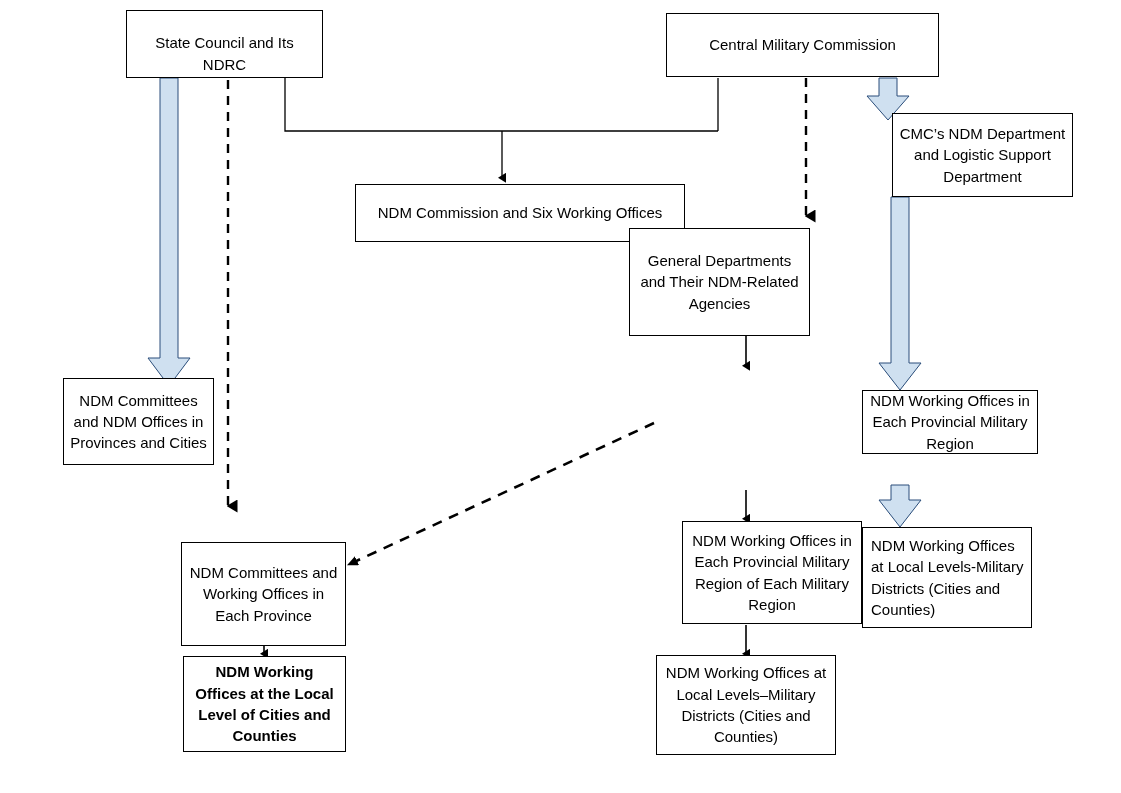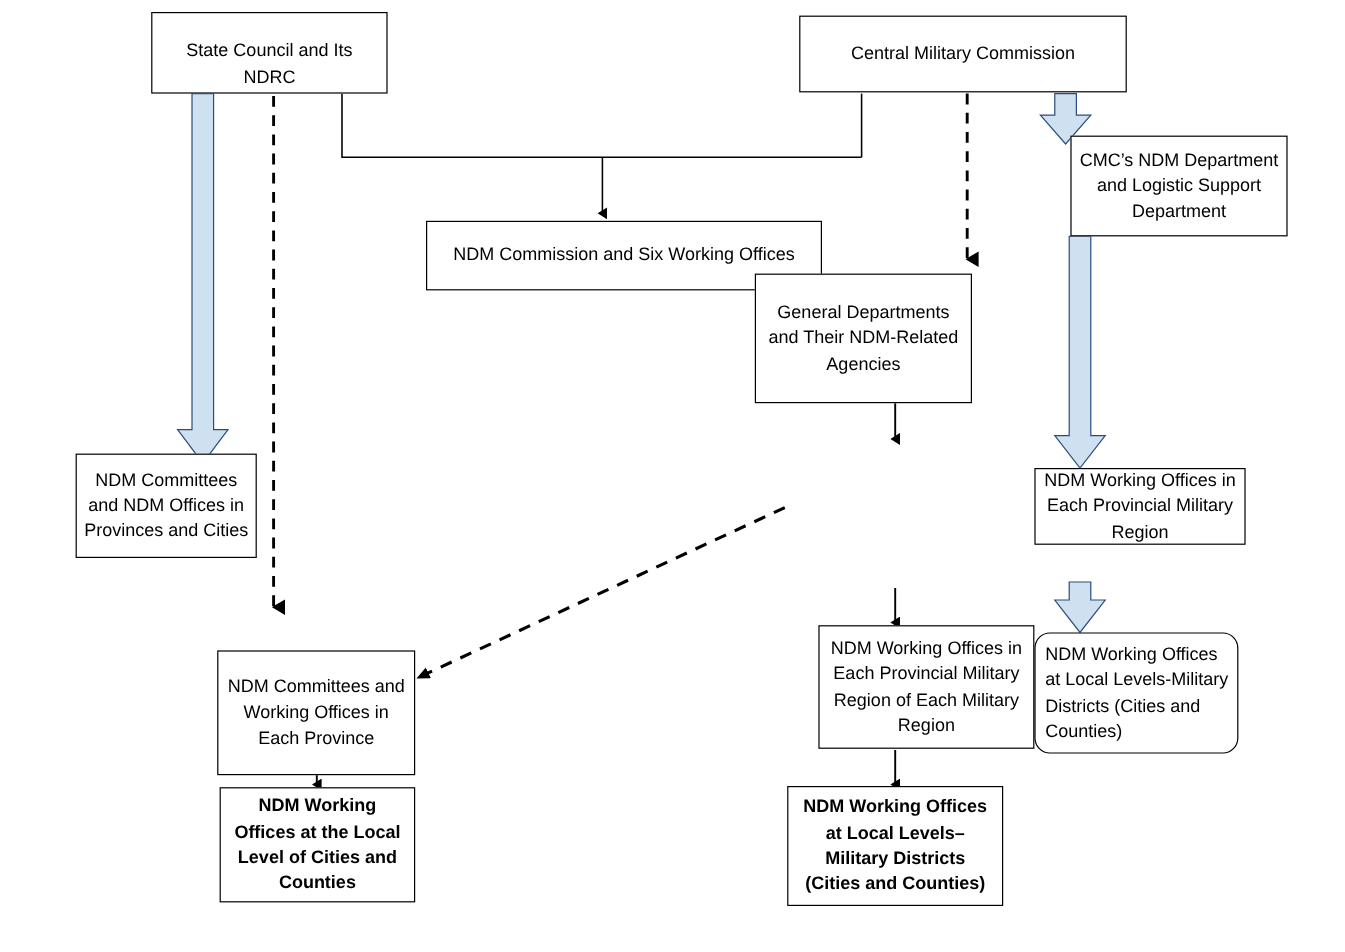--- a/index.html
+++ b/index.html
@@ -38,21 +38,20 @@
     color: #000000;
     font-size: 15px;
     line-height: 1.42;
     padding: 2px 6px;
     z-index: 2;
   }
   .node.left-align {
     text-align: left;
     justify-content: center;
     padding-left: 8px;
-    border-radius: 13px;
   }
   .node span {
     display: block;
     width: 100%;
   }
 </style>
 </head>
 <body>
 
 <div id="canvas">
@@ -159,17 +158,17 @@
   </div>
 
   <div class="node left-align" style="left:862px; top:527px; width:170px; height:101px;">
     <span>NDM Working Offices at Local Levels-Military Districts (Cities and Counties)</span>
   </div>
 
   <div class="node" style="left:183px; top:656px; width:163px; height:96px;font-weight:bold;">
     <span>NDM Working Offices at the Local Level of Cities and Counties</span>
   </div>
 
-  <div class="node" style="left:656px; top:655px; width:180px; height:100px;font-weight:bold;">
+  <div class="node" style="left:656px; top:655px; width:180px; height:100px;">
     <span>NDM Working Offices at Local Levels–Military Districts (Cities and Counties)</span>
   </div>
 
 </div>
 
 </body></html>

